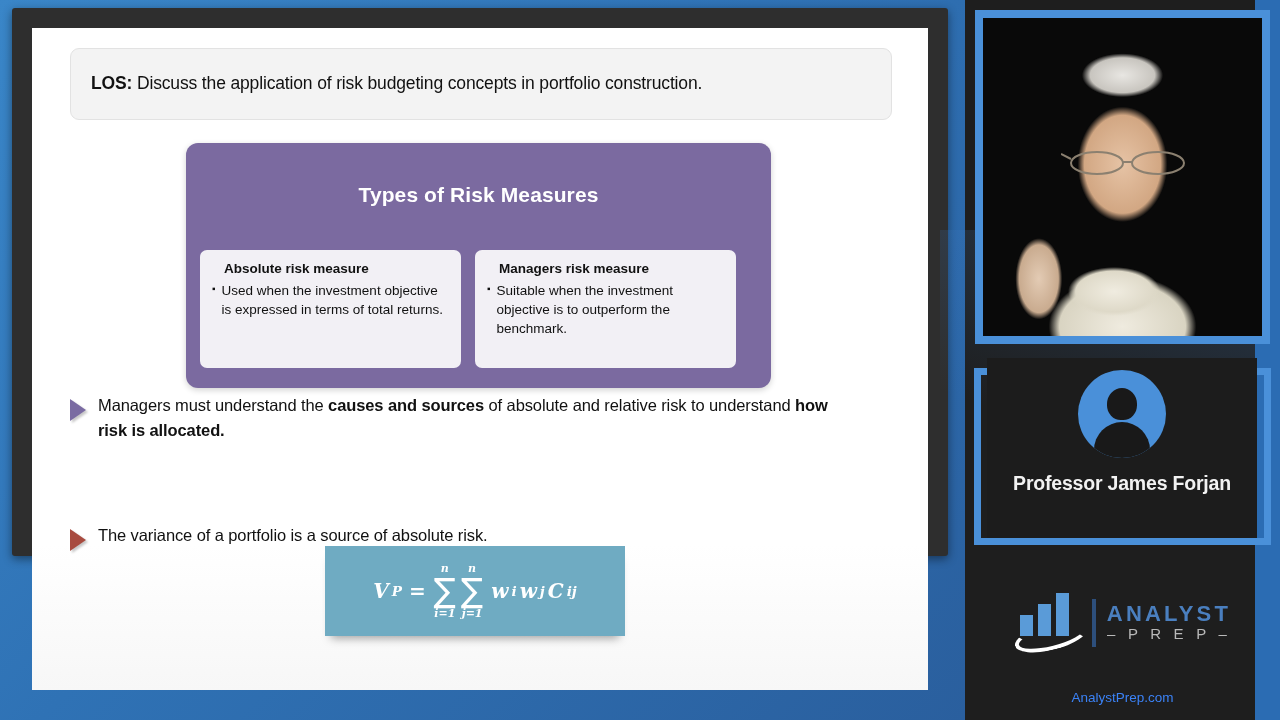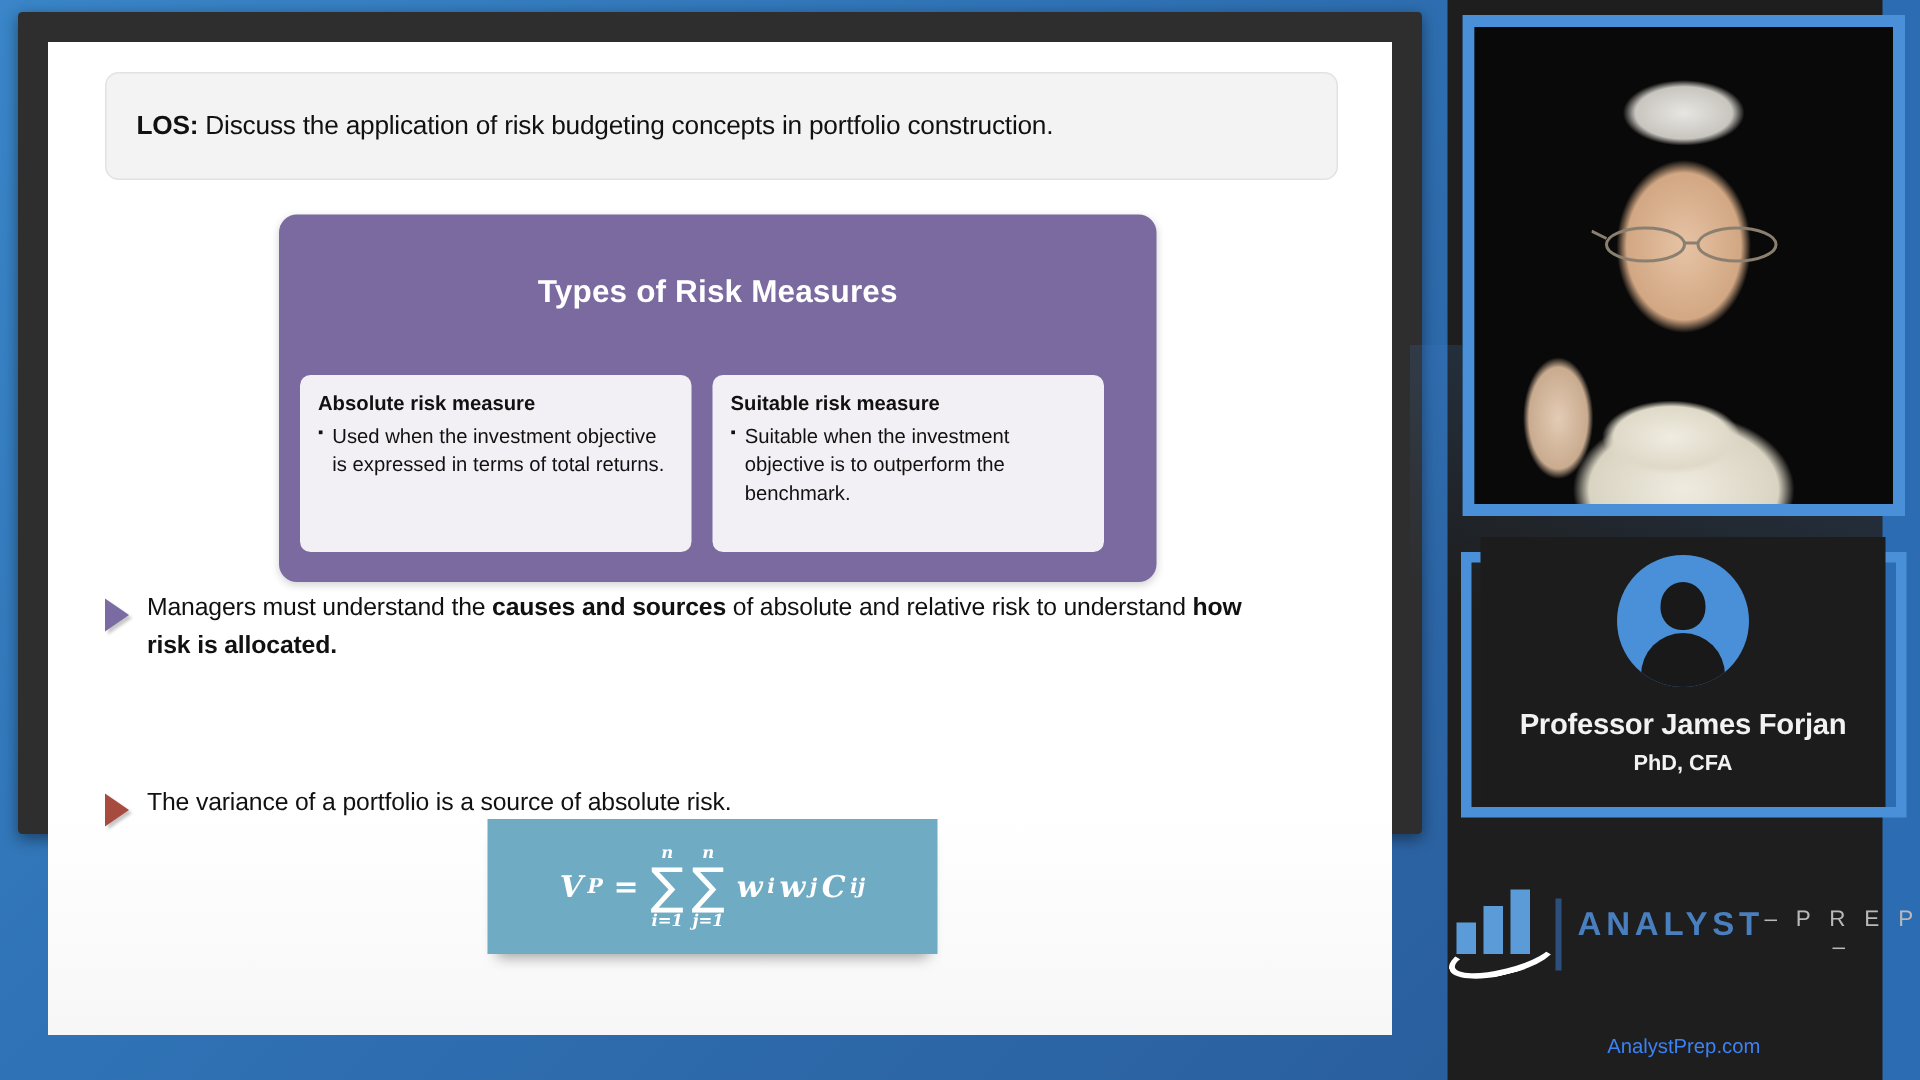--- a/index.html
+++ b/index.html
@@ -83,20 +83,21 @@
     width: 261px; height: 118px;
     background: #f2f0f5;
     border-radius: 7px;
     padding: 11px 12px 0 12px;
   }
   #card-absolute { left: 14px; }
   #card-relative { left: 289px; }
   .card-title {
     font-size: 13.5px; font-weight: 700; color: #111;
     margin-bottom: 5px;
+    margin-left: 12px;
   }
   .card-bullet {
     display: flex; gap: 6px;
     font-size: 13.5px; color: #111; line-height: 1.42;
   }
   .card-bullet .sq { font-size: 10px; line-height: 1.65; }
 
   
   .body-row {
     position: absolute;
@@ -263,21 +264,21 @@
     position: absolute; left: 0; bottom: 0; width: 74px; height: 26px;
     border: 4px solid #ffffff;
     border-radius: 50%;
     border-top-color: transparent;
     border-right-color: transparent;
     transform: rotate(-14deg);
   }
   #logo-divider {
     width: 4px; height: 48px; background: #2d4f7c; margin: 0 11px 0 4px;
   }
-  #logo-words { display: flex; }
+  #logo-words { display: flex; flex-direction: column; }
   #logo-analyst {
     color: #4a7fbf; font-size: 22px; font-weight: 700; letter-spacing: 3.2px;
     line-height: 1.05;
   }
   #logo-prep {
     color: #b9b9b9; font-size: 15px; font-weight: 500; letter-spacing: 4.2px;
     line-height: 1.25; text-align: center;
   }
   #logo-url {
     position: absolute; left: 0; top: 690px; width: 315px;
@@ -305,21 +306,21 @@
 
         <div class="risk-card" id="card-absolute">
           <div class="card-title">Absolute risk measure</div>
           <div class="card-bullet">
             <span class="sq">▪</span>
             <span>Used when the investment objective is expressed in terms of total returns.</span>
           </div>
         </div>
 
         <div class="risk-card" id="card-relative">
-          <div class="card-title">Suitable risk measure</div>
+          <div class="card-title">Managers risk measure</div>
           <div class="card-bullet">
             <span class="sq">▪</span>
             <span>Suitable when the investment objective is to outperform the benchmark.</span>
           </div>
         </div>
       </div>
 
       <div class="body-row" id="bullet-row-1">
         <div class="tri tri-purple"></div>
         <div class="body-text"><span>Managers must understand the </span><b>causes and sources</b><span> of absolute and relative risk to understand </span><b>how risk is allocated.</b></div>
@@ -371,21 +372,20 @@
       </svg>
     </div>
 
     <div id="presenter-frame" style="top:368px"></div>
     <div id="presenter-card" style="top:358px">
       <div id="avatar">
         <div class="head"></div>
         <div class="body"></div>
       </div>
       <div id="presenter-name">Professor James Forjan</div>
-      <div id="presenter-credential">PhD, CFA</div>
     </div>
 
     <div id="logo-wrap">
       <div id="logo-mark">
         <div class="lbar" id="lbar1"></div>
         <div class="lbar" id="lbar2"></div>
         <div class="lbar" id="lbar3"></div>
         <div id="lswoosh"></div>
       </div>
       <div id="logo-divider"></div>

